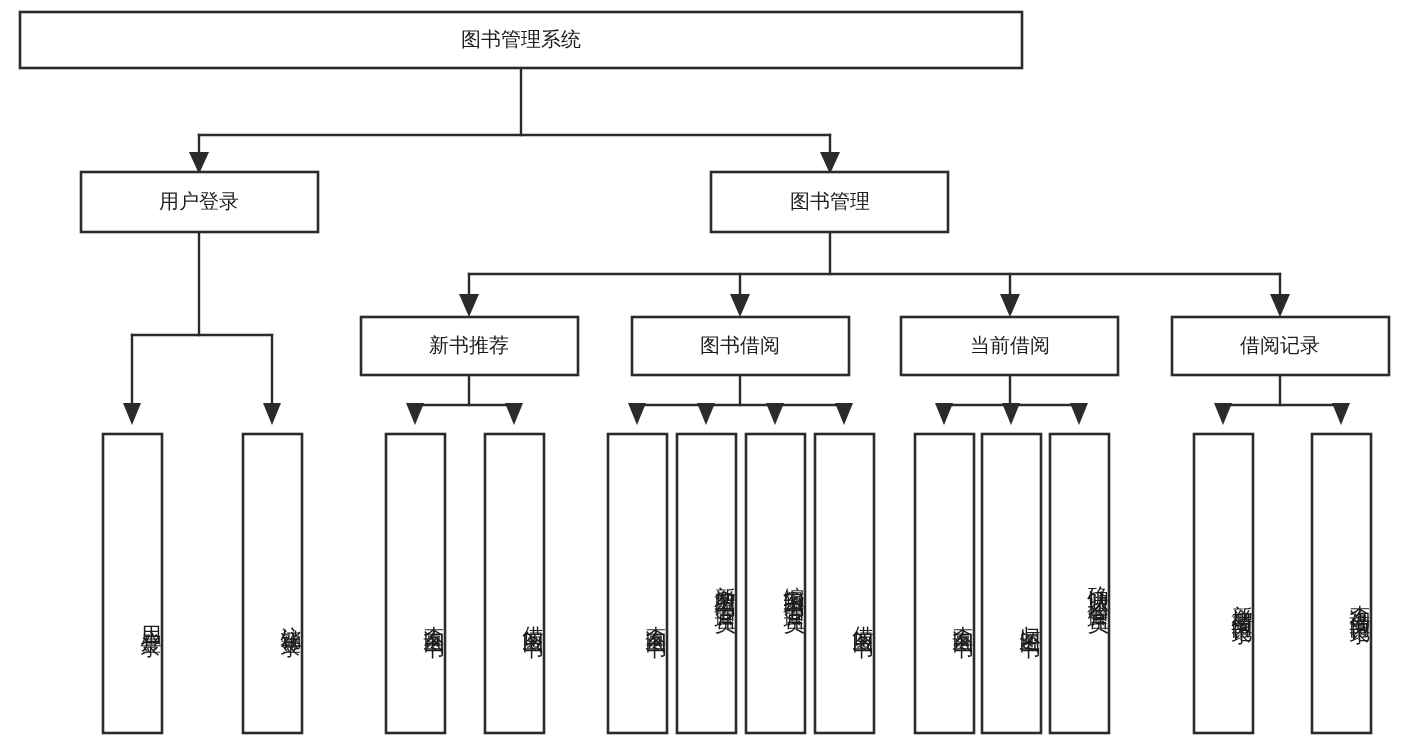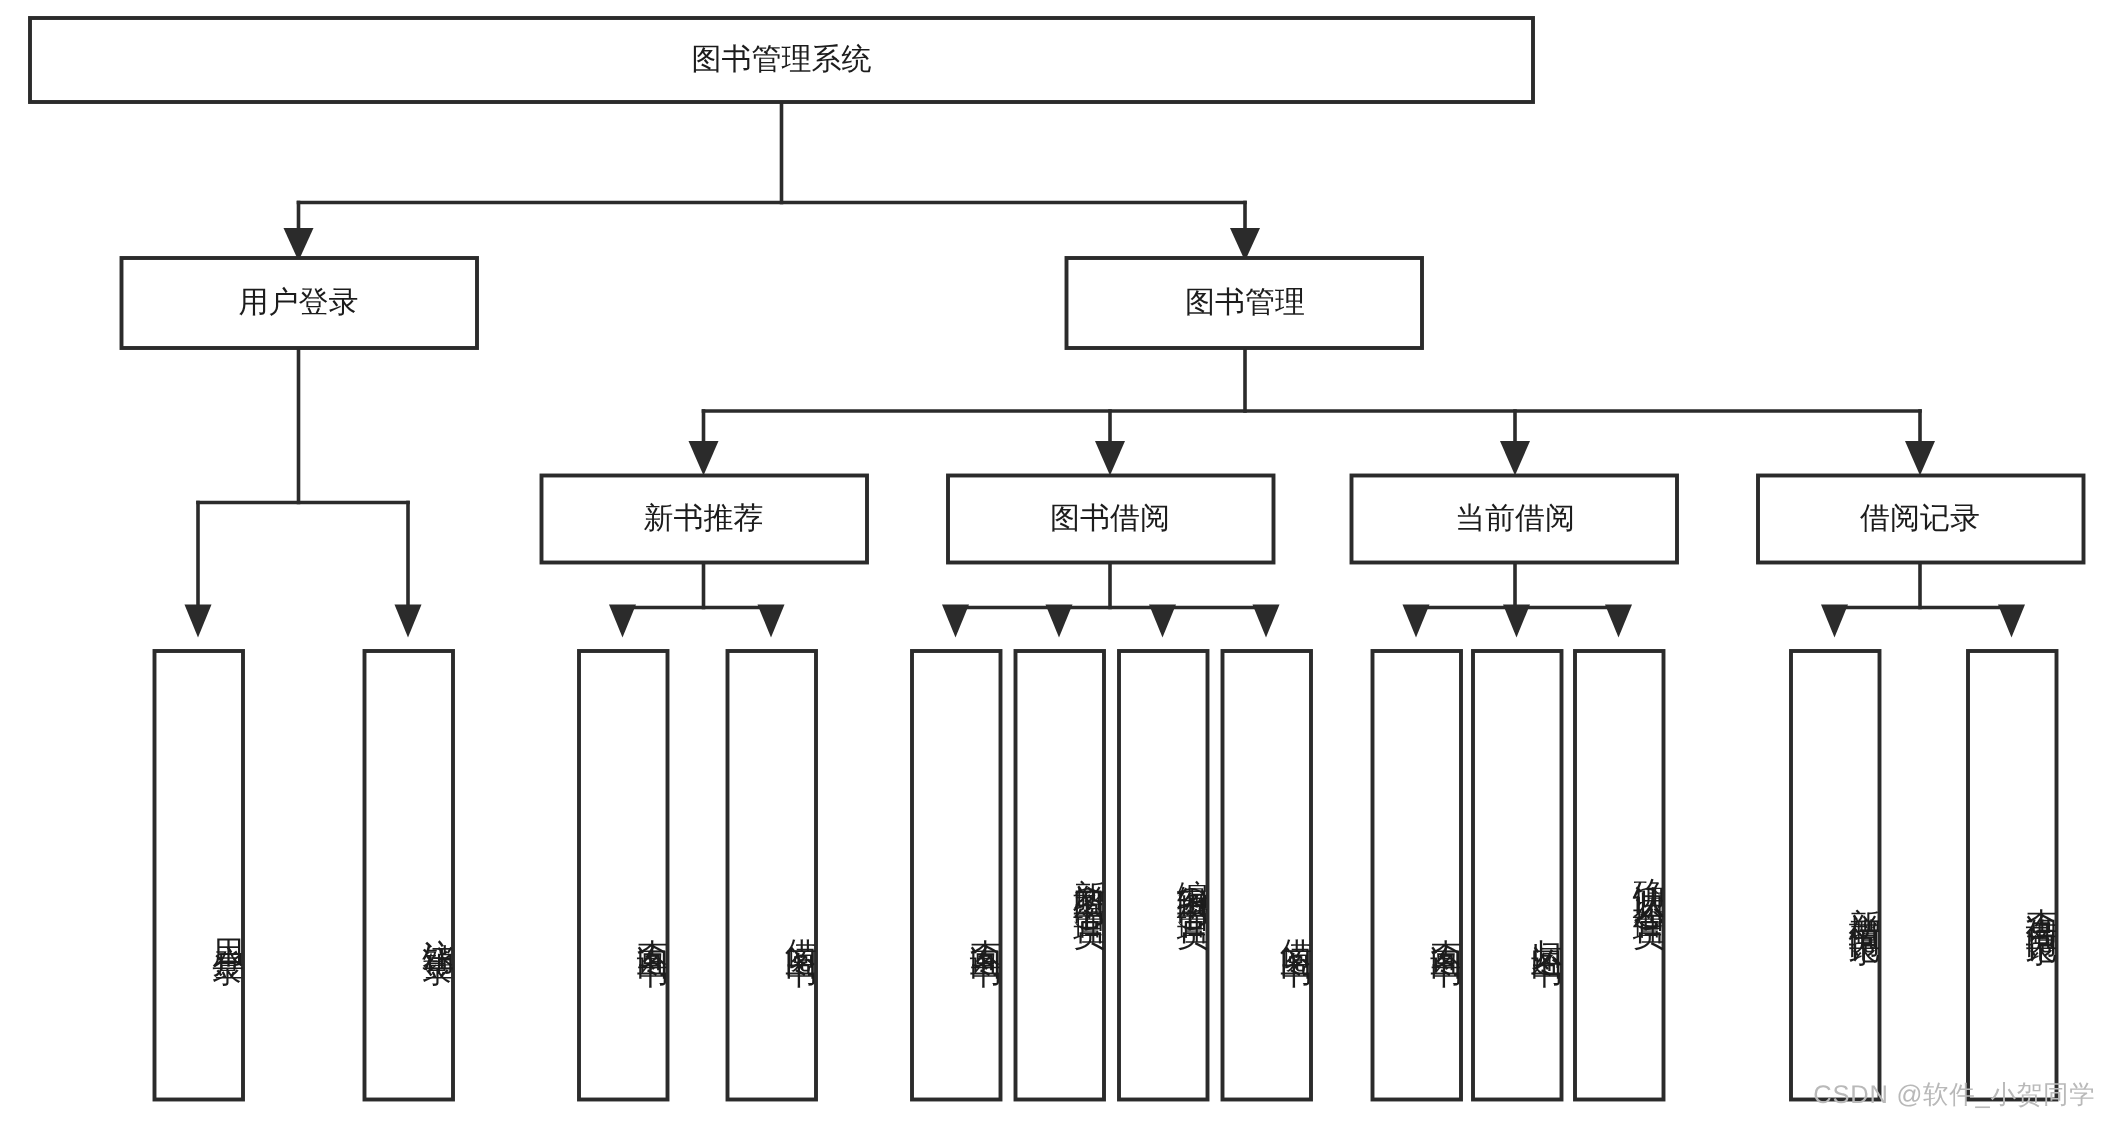--- a/index.html
+++ b/index.html
@@ -211,15 +211,14 @@
   <div class="leaf-label-wrap" style="left:746px; top:442px; width:59px; height:290px;">编辑图书（管理员）</div>
   <div class="leaf-label-wrap" style="left:815px; top:504px; width:59px; height:225px;">借阅图书</div>
 
   <div class="leaf-label-wrap" style="left:915px; top:504px; width:59px; height:225px;">查询图书</div>
   <div class="leaf-label-wrap" style="left:982px; top:504px; width:59px; height:225px;">归还图书</div>
   <div class="leaf-label-wrap" style="left:1050px; top:442px; width:59px; height:290px;">确认归还（管理员）</div>
 
   <div class="leaf-label-wrap" style="left:1194px; top:470px; width:59px; height:260px;">新增借阅记录</div>
   <div class="leaf-label-wrap" style="left:1312px; top:470px; width:59px; height:260px;">查询借阅记录</div>
 
-  <div class="watermark">CSDN @软件_小贺同学</div>
 
 </div>
 
 </body></html>

